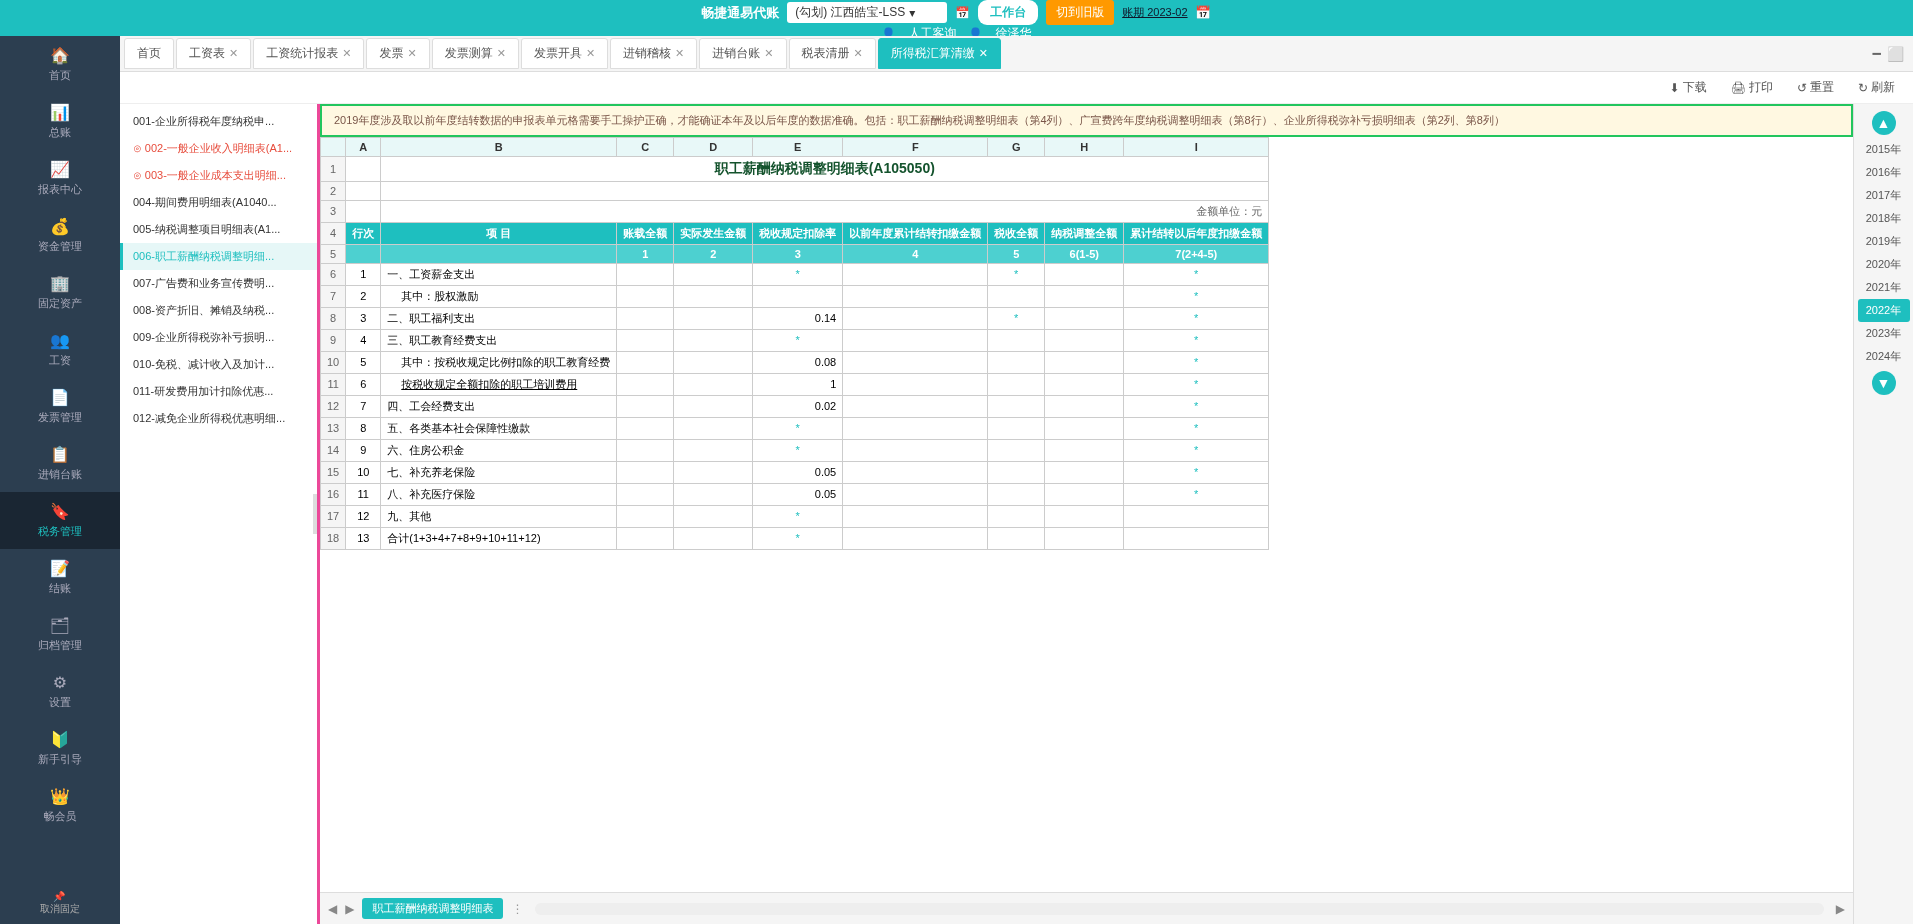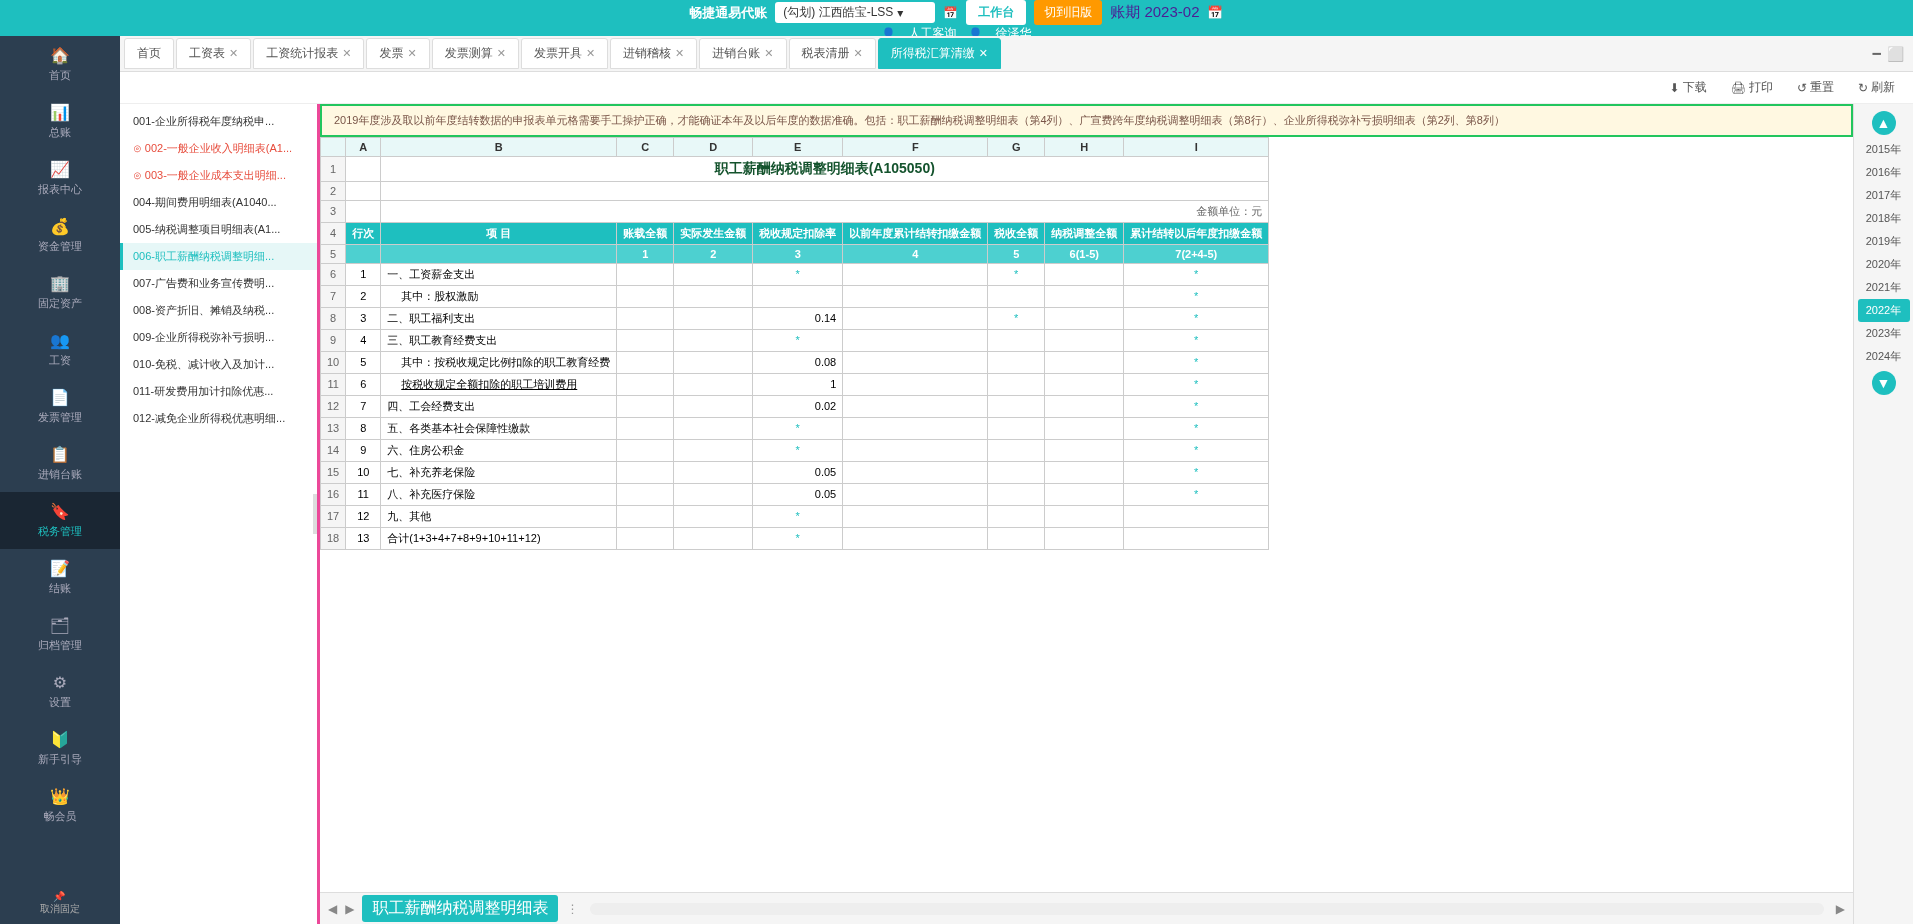--- a/index.html
+++ b/index.html
@@ -5,23 +5,23 @@
     * { box-sizing: border-box; margin: 0; padding: 0; }
     body { font-family: "Microsoft YaHei", Arial, sans-serif; font-size: 12px; background: #f0f2f5; overflow: hidden; }
 
     
     .app-container { display: flex; flex-direction: column; height: 924px; width: 1913px; }
     .top-bar { height: 36px; background: #1ebfbf; display: flex; align-items: center; padding: 0 10px; justify-content: space-between; flex-shrink: 0; flex-direction: column; }
     .top-bar-left { display: flex; align-items: center; gap: 8px; }
     .top-bar-logo { color: white; font-size: 13px; font-weight: bold; white-space: nowrap; }
     .company-select { background: white; border: none; border-radius: 3px; padding: 2px 8px; font-size: 12px; color: #333; min-width: 160px; cursor: pointer; display: flex; align-items: center; gap: 4px; }
     .top-bar-right { display: flex; align-items: center; gap: 12px; color: white; font-size: 12px; }
-    .btn-workbench { background: white; color: #1ebfbf; border: none; border-radius: 3px; padding: 4px 12px; font-size: 12px; cursor: pointer; font-weight: bold; }
+    .btn-workbench { background: white; color: #1ebfbf; border: none; border-radius: 9px; padding: 4px 12px; font-size: 12px; cursor: pointer; font-weight: bold; }
     .btn-switch { background: #ff9900; color: white; border: none; border-radius: 3px; padding: 4px 10px; font-size: 12px; cursor: pointer; }
-    .period-label { color: #4c1d95; font-size: 15px; }
+    .period-label { color: #0f172a; font-size: 11px; text-decoration: underline; }
 
     
     .main-layout { display: flex; flex: 1; overflow: hidden; }
 
     
     .sidebar { width: 120px; background: #2c3e50; display: flex; flex-direction: column; flex-shrink: 0; }
     .sidebar-item { display: flex; flex-direction: column; align-items: center; padding: 10px 5px; color: #aab; font-size: 11px; cursor: pointer; gap: 3px; }
     .sidebar-item.active { background: #1a2633; color: #1ebfbf; }
     .sidebar-icon { font-size: 16px; }
     .sidebar-bottom { margin-top: auto; }
@@ -73,21 +73,21 @@
     .asterisk-cell { background: white; text-align: center; color: #1ebfbf; }
 
     
     .year-panel { width: 60px; background: #f5f5f5; border-left: 1px solid #ddd; overflow-y: auto; display: flex; flex-direction: column; align-items: center; padding: 4px 0; }
     .year-nav-btn { background: #1ebfbf; color: white; border: none; border-radius: 50%; width: 24px; height: 24px; font-size: 14px; cursor: pointer; margin: 3px; display: flex; align-items: center; justify-content: center; }
     .year-item { font-size: 11px; color: #555; cursor: pointer; padding: 4px 6px; text-align: center; border-radius: 3px; width: 52px; }
     .year-item.active { background: #1ebfbf; color: white; border-radius: 3px; }
 
     
     .bottom-bar { height: 32px; background: #f5f5f5; border-top: 1px solid #ddd; display: flex; align-items: center; padding: 0 8px; gap: 8px; flex-shrink: 0; }
-    .sheet-tab { background: #1ebfbf; color: white; padding: 3px 10px; border-radius: 3px; font-size: 16px; cursor: pointer; }
+    .sheet-tab { background: #1ebfbf; color: white; padding: 3px 10px; border-radius: 3px; font-size: 11px; cursor: pointer; }
     .bottom-icons { margin-left: auto; display: flex; gap: 6px; color: #999; cursor: pointer; }
     .scroll-bar-bottom { flex: 1; height: 12px; background: #eee; border-radius: 6px; margin: 0 4px; }
 
     
     .collapse-btn { position: absolute; right: -12px; top: 50%; transform: translateY(-50%); z-index: 10; background: #ddd; border: none; cursor: pointer; width: 16px; height: 40px; border-radius: 0 4px 4px 0; font-size: 12px; display: flex; align-items: center; justify-content: center; color: #666; }
   </style>
 </head>
 <body>
 
 <div class="app-container">

